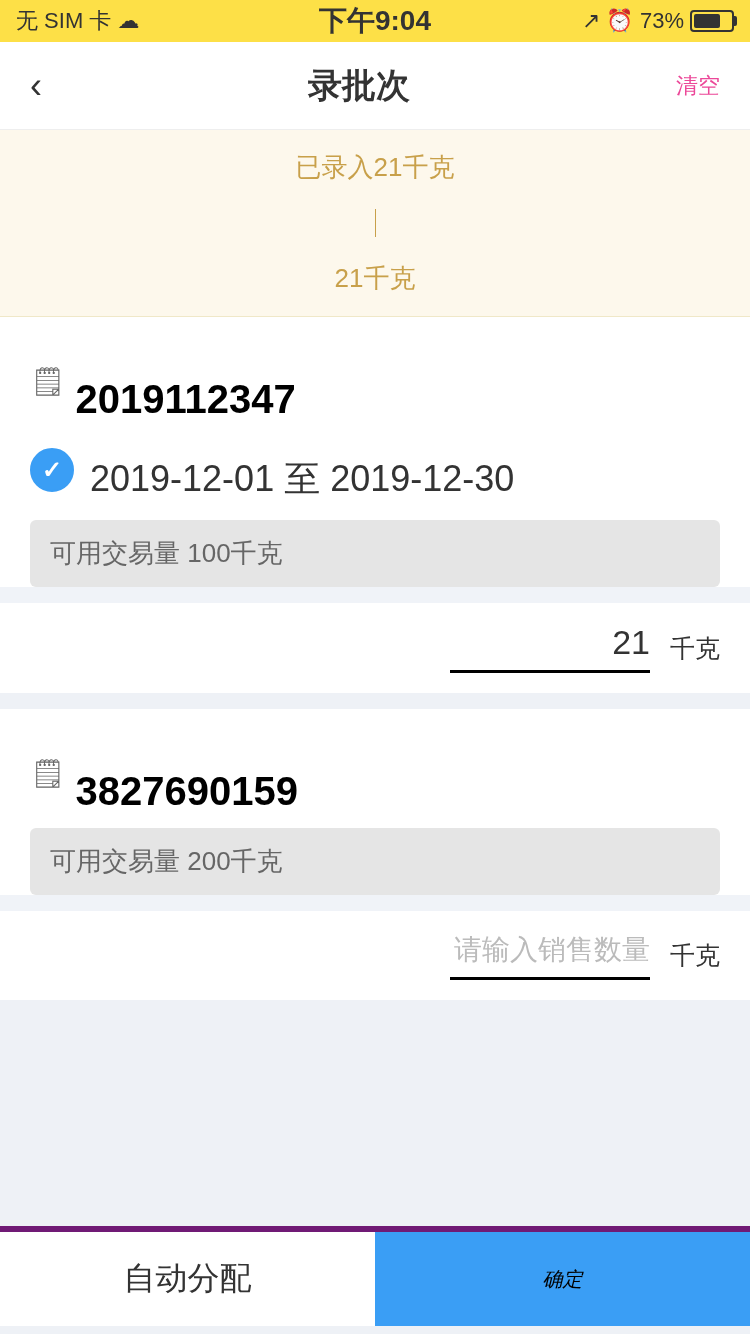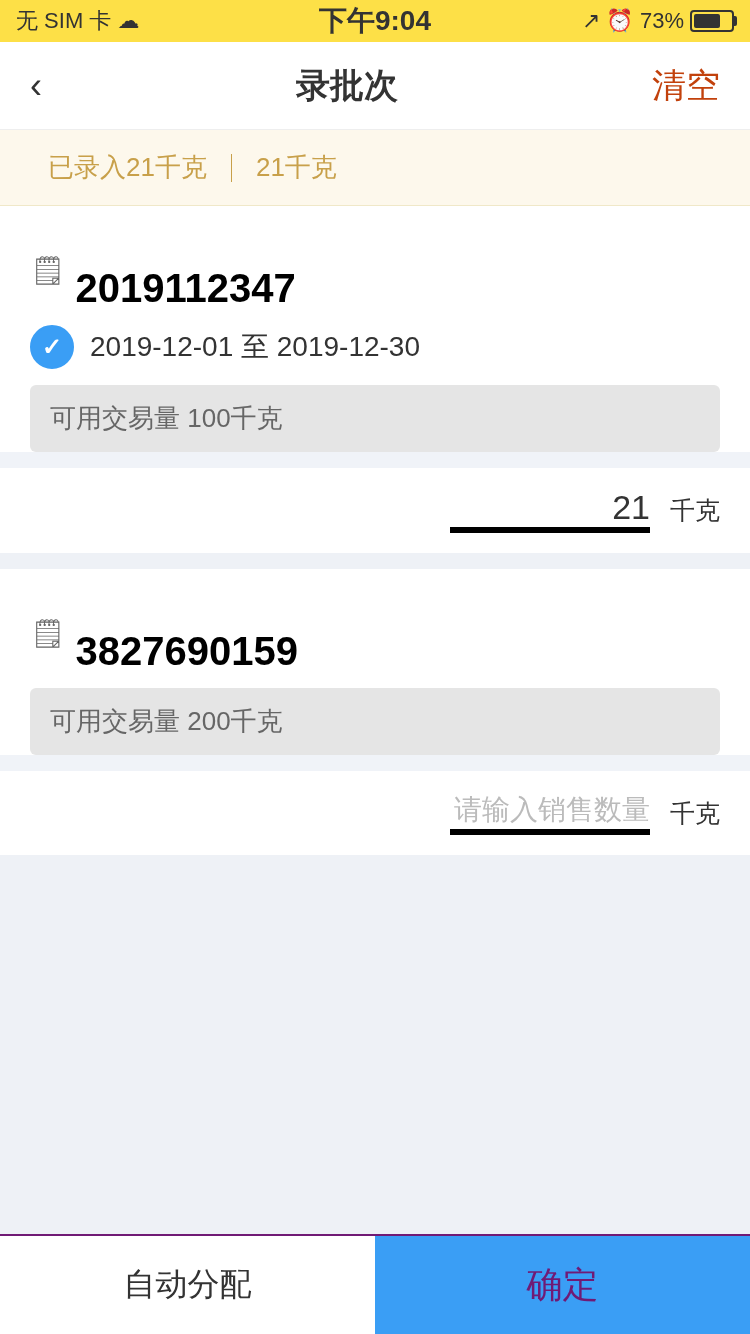--- a/index.html
+++ b/index.html
@@ -83,33 +83,34 @@
       font-size: 36px;
       color: #333;
       cursor: pointer;
     }
     .nav-title {
       font-size: 34px;
       font-weight: 700;
       color: #333;
     }
     .nav-clear {
-      font-size: 34px;
-      color: #c2410c;
+      font-size: 22px;
+      color: #ec4899;
       cursor: pointer;
     }
 
     
     .info-banner {
       background: #fdf8ec;
-      padding: 20px 48px;
+      padding: 20px 30px;
       display: flex;
       align-items: center;
       gap: 24px;
       border-bottom: 1px solid #f0e8c8;
+      flex-direction: column;
     }
     .info-text {
       font-size: 26px;
       color: #c8a04a;
     }
     .info-divider {
       width: 1px;
       height: 28px;
       background: #c8a04a;
     }
@@ -157,22 +158,23 @@
       background: #3a9ef5;
       border-color: #3a9ef5;
     }
     .radio-circle.checked::after {
       content: '✓';
       color: white;
       font-size: 24px;
       font-weight: bold;
     }
     .batch-date {
-      font-size: 28px;
-      color: #333;
+      font-size: 36px;
+      color: #333;
+      margin-top: 19px;
     }
     .avail-box {
       background: #e5e5e5;
       border-radius: 6px;
       padding: 16px 20px;
       margin-bottom: 16px;
       font-size: 26px;
       color: #666;
     }
 
@@ -200,61 +202,63 @@
     }
     .amount-placeholder {
       font-size: 28px;
       color: #bbb;
     }
     .amount-unit {
       font-size: 25px;
       color: #333;
     }
     .amount-underline {
-      border-bottom: 6px solid #000000;
+      border-bottom: 3px solid #000000;
+      padding-bottom: 8px;
       min-width: 200px;
       text-align: right;
     }
 
     
     .section-sep {
       height: 16px;
       background: #eef1f6;
     }
 
     
     .footer {
       position: fixed;
-      bottom: 0;
+      bottom: 8px;
       left: 0;
       width: 750px;
       height: 100px;
       display: flex;
       background: #fff;
-      border-top: 2px solid #701a75;
+      border-top: 6px solid #701a75;
     }
     .footer-auto {
       flex: 1;
       display: flex;
       align-items: center;
       justify-content: center;
       font-size: 32px;
       color: #333;
       background: #fff;
       cursor: pointer;
     }
     .footer-confirm {
       flex: 1;
       display: flex;
       align-items: center;
       justify-content: center;
-      font-size: 36px;
-      color: #701a75;
+      font-size: 20px;
+      color: #000000;
       background: #3a9ef5;
       cursor: pointer;
+      font-style: italic;
     }
 
     .page-content {
       padding-bottom: 100px;
     }
   </style>
 </head>
 <body>
 
 <div class="page-content">

